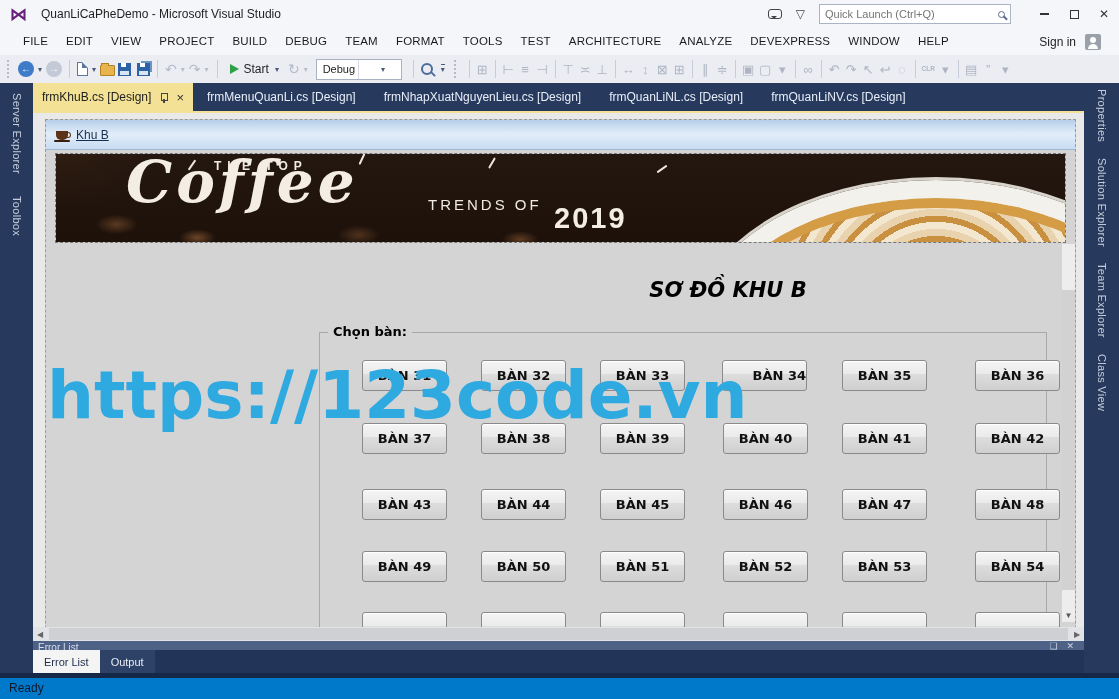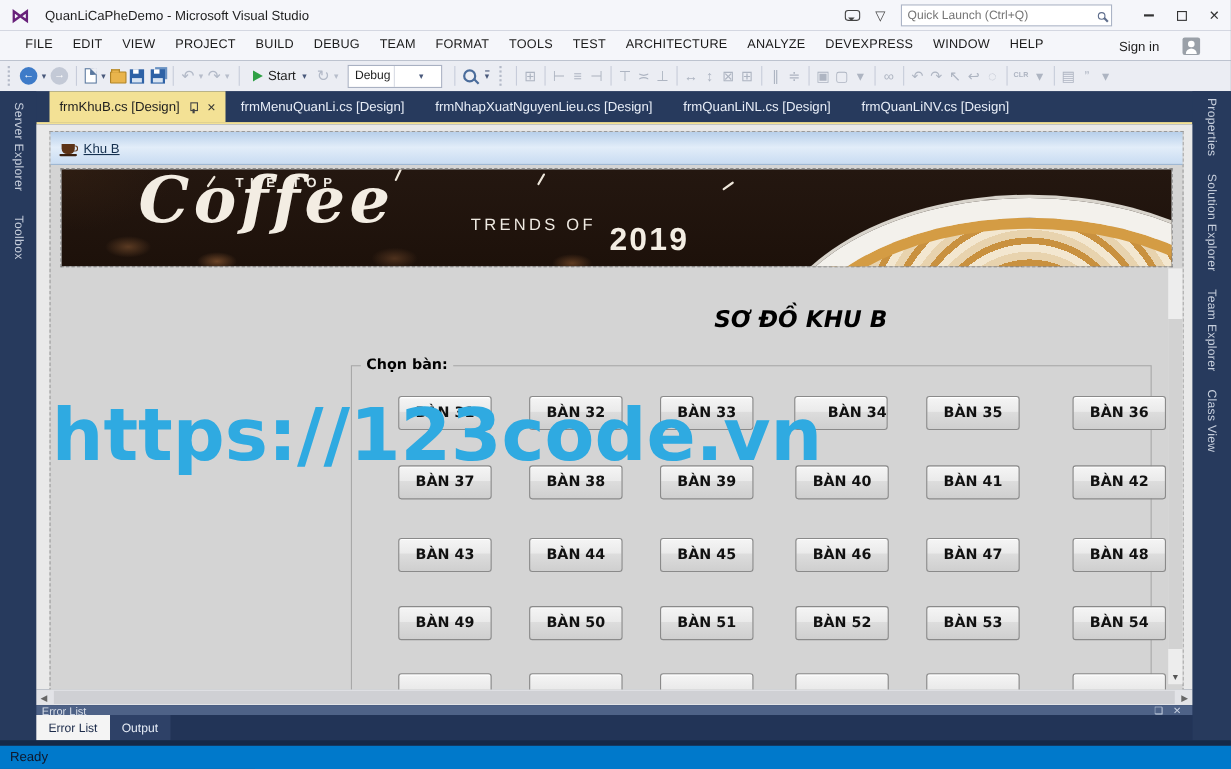--- a/index.html
+++ b/index.html
@@ -20,21 +20,21 @@
   .mag::after { content:''; position:absolute; width:5px; height:1.6px; background:#5F6E8C; transform:rotate(45deg); right:-4px; bottom:-2px; }
   .win-btns { display:flex; margin-left:4px; }
   .win-btn { width:30px; height:24px; display:flex; align-items:center; justify-content:center; color:#333; font-size:12px; cursor:default; }
   .min-glyph { width:9px; height:2px; background:#333; }
   .max-glyph { width:9px; height:9px; border:1.5px solid #333; }
 
   
   .menubar { position:absolute; left:0; top:28px; width:1119px; height:27px; background:#F5F6FA; display:flex; align-items:center; padding-left:14px; }
   .menu-items { display:flex; }
   .menu-item { padding:0 9px; font-size:11.5px; color:#1B1B1B; letter-spacing:.2px; line-height:27px; cursor:default; }
-  .mb-right { margin-left:auto; display:flex; align-items:center; gap:21px; margin-right:28px; }
+  .mb-right { margin-left:auto; display:flex; align-items:center; gap:9px; margin-right:18px; }
   .signin { font-size:12px; color:#1E1E1E; }
   .person { width:16px; height:16px; background:#9AA0A8; border-radius:2px; position:relative; }
   .person::before { content:''; position:absolute; left:5px; top:3px; width:6px; height:6px; border-radius:50%; background:#fff; }
   .person::after { content:''; position:absolute; left:3px; top:10px; width:10px; height:5px; border-radius:5px 5px 0 0; background:#fff; }
 
   
   .toolbar { position:absolute; left:0; top:55px; width:1119px; height:28px; background:#EBEDF3; display:flex; align-items:center; padding-left:4px; gap:3px; }
   .grip { width:5px; height:18px; border-left:2px dotted #B4BAC8; margin:0 3px; }
   .tsep { width:1px; height:18px; background:#C7CCDA; margin:0 4px; flex:none; }
   .caret { font-size:8px; color:#49597B; margin:0 1px; }
@@ -59,21 +59,21 @@
   .combo .dd { width:15px; align-self:stretch; display:flex; align-items:center; justify-content:center; font-size:8px; color:#49597B; border-left:1px solid #D7DBE4; }
   .tb-find { width:12px; height:12px; border:2px solid #4A6C9B; border-radius:50%; position:relative; margin-right:2px; }
   .tb-find::before { content:''; position:absolute; left:-5px; top:-5px; width:7px; height:9px; background:#E9B44C; z-index:-1; }
   .tb-find::after { content:''; position:absolute; width:6px; height:2px; background:#4A6C9B; transform:rotate(45deg); right:-5px; bottom:-2px; }
   .ovf { font-size:8px; color:#49597B; border-top:1.5px solid #49597B; line-height:8px; padding-top:1px; margin:0 3px; }
   .micro { width:17px; text-align:center; font-size:13px; color:#AEB5C2; flex:none; line-height:1; }
   .micro.clr { font-size:6.5px; font-weight:bold; letter-spacing:0; }
   .layout-strip { display:flex; align-items:center; flex:1; overflow:hidden; }
 
   
-  .tabwell { position:absolute; left:0; top:83px; width:1119px; height:30px; background:#273A5D; display:flex; align-items:flex-start; padding-left:45px; }
+  .tabwell { position:absolute; left:0; top:83px; width:1119px; height:30px; background:#273A5D; display:flex; align-items:flex-start; padding-left:33px; }
   .tabwell::after { content:''; position:absolute; left:33px; right:35px; bottom:0; height:2px; background:var(--active-tab,#F3E195); }
   .doc-tab { height:28px; display:flex; align-items:center; font-size:12px; color:#E8EEF8; padding:0 14px; cursor:default; white-space:nowrap; }
   .doc-tab.active { background:var(--active-tab,#F3E195); color:#1E1E1E; gap:8px; padding:0 9px; }
   .pin { width:9px; height:11px; position:relative; }
   .pin::before { content:''; position:absolute; left:2px; top:1px; width:5px; height:6px; border:1.4px solid #444; }
   .pin::after { content:''; position:absolute; left:4px; top:7px; width:1.4px; height:4px; background:#444; }
   .tab-close { font-size:13px; color:#333; line-height:1; }
   .tab-dd { margin-left:auto; margin-right:8px; font-size:9px; color:#C8D2E2; padding-top:6px; }
 
   

